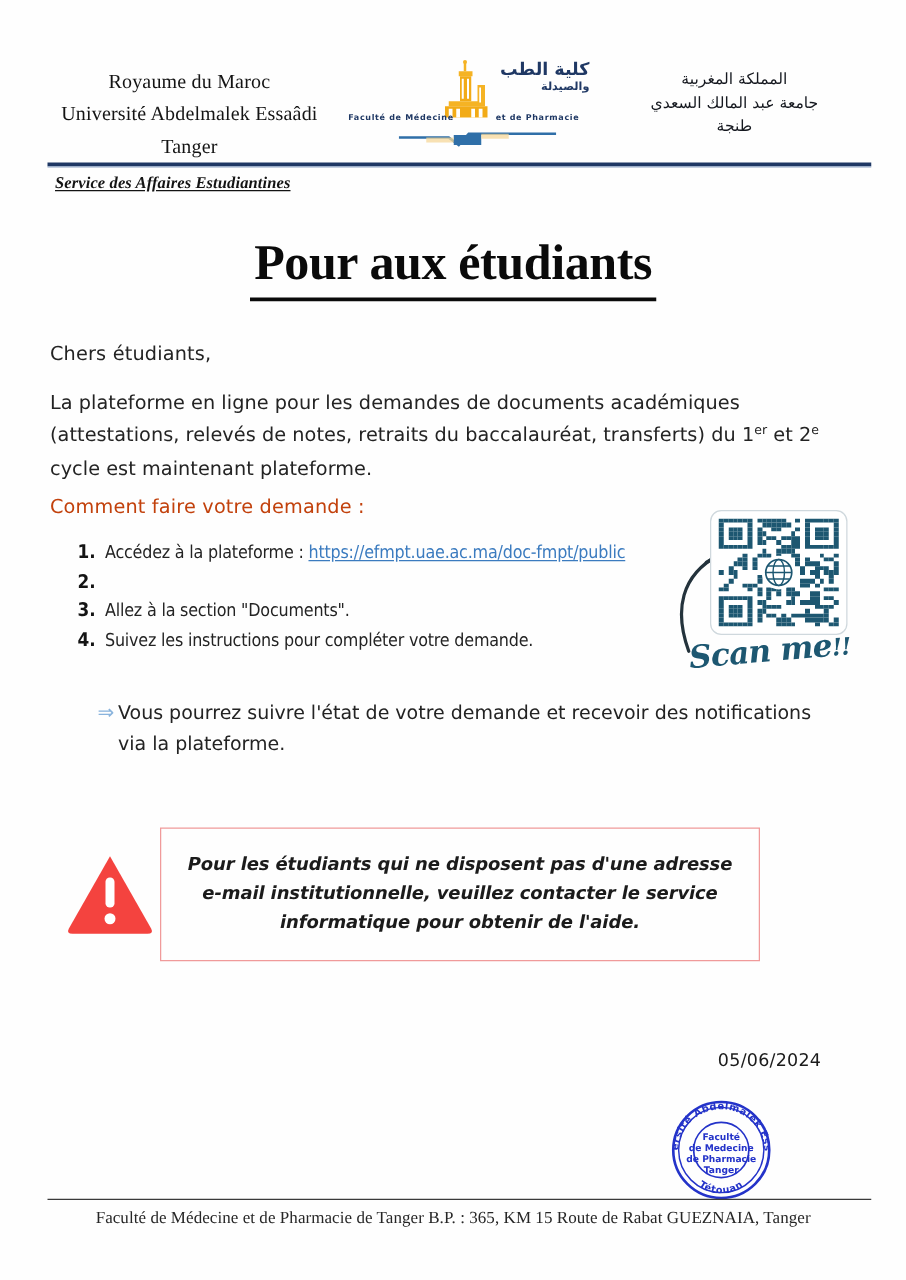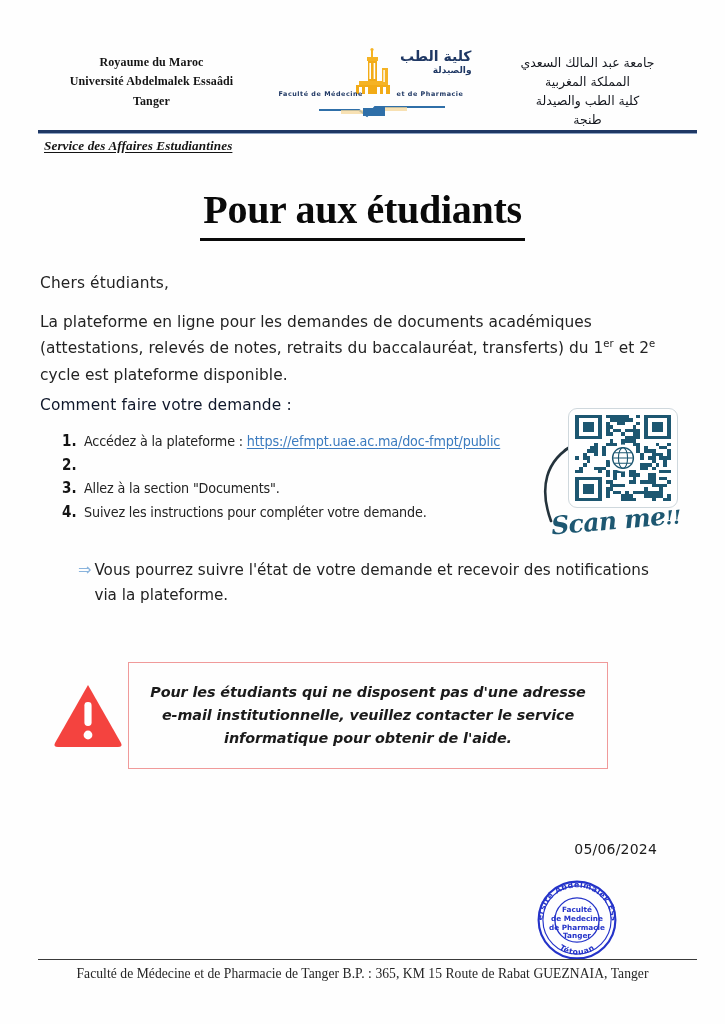--- a/index.html
+++ b/index.html
@@ -32,22 +32,22 @@
     align-items: flex-start;
     justify-content: space-between;
     padding: 0 30px 0 34px;
     box-sizing: border-box;
   }
 
   .header-fr {
     width: 235px;
     text-align: center;
     font-family: "Liberation Serif", serif;
-    font-weight: bold;
-    font-size: 12px;
+    font-weight: normal;
+    font-size: 16px;
     line-height: 1.62;
     color: #141414;
     padding-top: 9px;
     letter-spacing: .15px;
   }
 
   .header-ar {
     width: 215px;
     text-align: center;
     direction: rtl;
@@ -195,21 +195,21 @@
     color: #232323;
     letter-spacing: .05px;
   }
   .intro sup { font-size: 10px; vertical-align: super; }
 
   .howto {
     position: absolute;
     left: 40px;
     top: 396px;
     font-size: 15.4px;
-    color: #0f172a;
+    color: #c2410c;
     letter-spacing: .15px;
   }
 
   
   .steps {
     position: absolute;
     left: 62px;
     top: 432px;
     width: 500px;
   }
@@ -429,38 +429,37 @@
 
       <svg class="logo-wave" viewBox="0 0 126 14">
         <path d="M0 6 L40 6 L48 12 L56 3 L126 3" fill="none" stroke="#2f6fa8" stroke-width="2"></path>
         <rect x="44" y="4" width="22" height="8" fill="#2f6fa8"></rect>
         <rect x="22" y="6" width="22" height="4" fill="#f5d79a" opacity=".75"></rect>
         <rect x="66" y="3" width="22" height="4" fill="#f5d79a" opacity=".75"></rect>
       </svg>
     </div>
 
     <div class="header-ar">
+      <div>المملكة المغربية</div>
       <div>جامعة عبد المالك السعدي</div>
-      <div>المملكة المغربية</div>
-      <div>كلية الطب والصيدلة</div>
       <div>طنجة</div>
     </div>
   </div>
 
   <div class="divider-top"></div>
 
   <div class="service-line">Service des Affaires Estudiantines</div>
 
   <div class="doc-title">
     <span>Pour aux étudiants</span>
   </div>
 
   <div class="greeting">Chers étudiants,</div>
 
-  <div class="intro"><span>La plateforme en ligne pour les demandes de documents académiques (attestations, relevés de notes, retraits du baccalauréat, transferts) du 1</span><sup>er</sup><span> et 2</span><sup>e</sup><span> cycle est plateforme disponible.</span></div>
+  <div class="intro"><span>La plateforme en ligne pour les demandes de documents académiques (attestations, relevés de notes, retraits du baccalauréat, transferts) du 1</span><sup>er</sup><span> et 2</span><sup>e</sup><span> cycle est maintenant plateforme.</span></div>
 
   <div class="howto">Comment faire votre demande :</div>
 
   <div class="steps">
     <div class="step">
       <span class="step-num">1.</span>
       <span class="step-txt"><span>Accédez à la plateforme : </span><a class="step-link" href="#">https://efmpt.uae.ac.ma/doc-fmpt/public</a></span>
     </div>
     <div class="step">
       <span class="step-num">2.</span>

